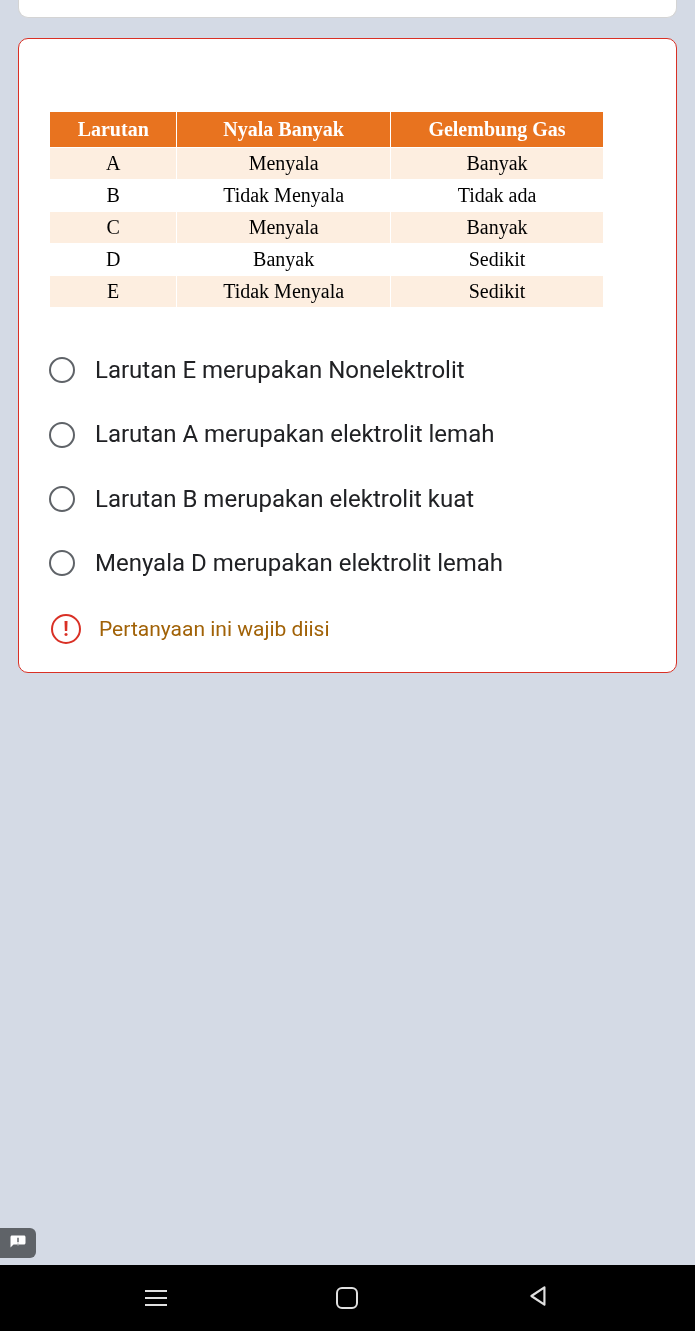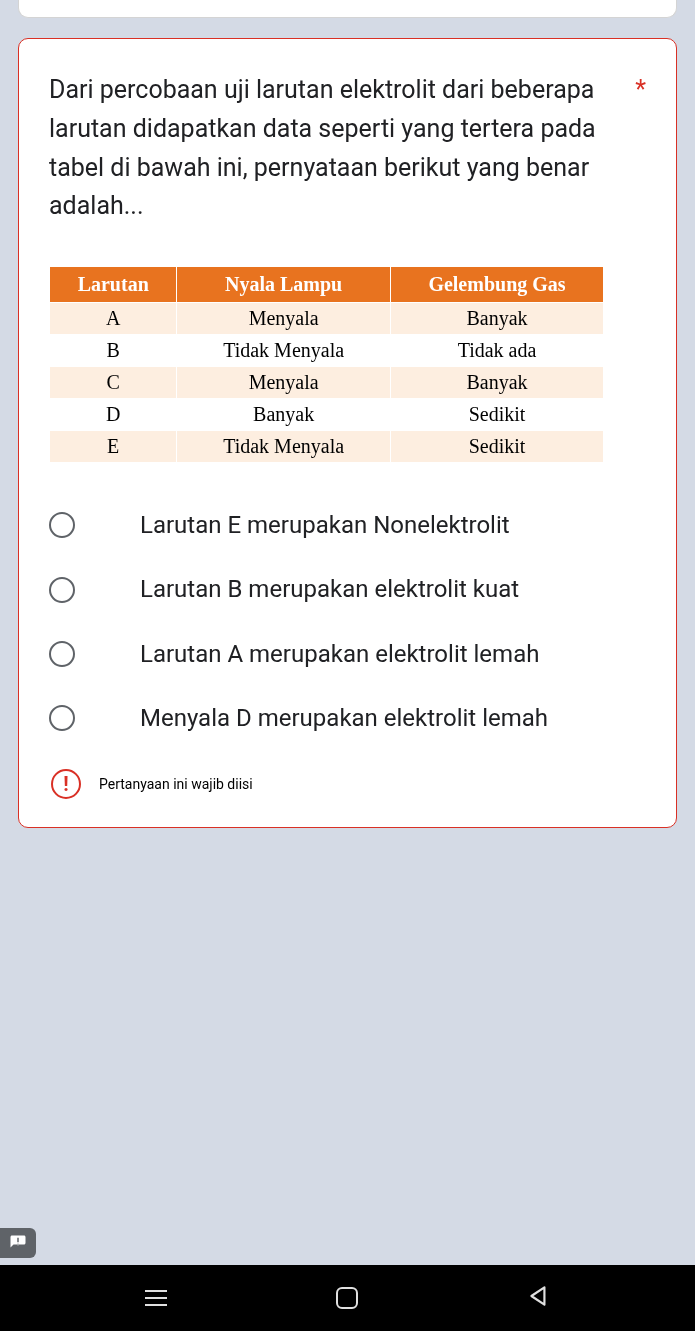--- a/index.html
+++ b/index.html
@@ -86,21 +86,20 @@
       width: 38.5%;
     }
     .options-wrap {
       margin-top: 30px;
     }
     .option-row {
       display: flex;
       align-items: center;
       padding: 16px 0;
       cursor: pointer;
-      gap: 45px;
     }
     .radio-circle {
       width: 26px;
       height: 26px;
       min-width: 26px;
       border: 2.5px solid #5f6368;
       border-radius: 50%;
       margin-right: 20px;
       margin-left: 0;
     }
@@ -122,22 +121,22 @@
       display: flex;
       align-items: center;
       justify-content: center;
       margin-right: 18px;
       margin-left: 2px;
       color: #d93025;
       font-weight: bold;
       font-size: 20px;
     }
     .error-text {
-      color: #000000;
-      font-size: 14px;
+      color: #a16207;
+      font-size: 21px;
     }
     .feedback-badge {
       position: absolute;
       left: 0;
       bottom: 73px;
       width: 36px;
       height: 30px;
       background: #5f6368;
       border-top-right-radius: 6px;
       border-bottom-right-radius: 6px;
@@ -189,30 +188,26 @@
       fill: none;
       stroke-width: 2;
     }
   </style>
 </head>
 <body>
 
 <div class="top-card-peek"></div>
 
 <div class="question-card">
-  <div class="question-text">
-    <span>Dari percobaan uji larutan elektrolit dari beberapa larutan didapatkan data seperti yang tertera pada tabel di bawah ini, pernyataan berikut yang benar adalah...</span>
-    <span class="required-asterisk">*</span>
-  </div>
 
   <table class="data-table">
     <thead>
       <tr>
         <th>Larutan</th>
-        <th>Nyala Lampu</th>
+        <th>Nyala Banyak</th>
         <th>Gelembung Gas</th>
       </tr>
     </thead>
     <tbody>
       <tr>
         <td>A</td>
         <td>Menyala</td>
         <td>Banyak</td>
       </tr>
       <tr>
@@ -238,25 +233,25 @@
     </tbody>
   </table>
 
   <div class="options-wrap">
     <div class="option-row">
       <div class="radio-circle"></div>
       <div class="option-label">Larutan E merupakan Nonelektrolit</div>
     </div>
     <div class="option-row">
       <div class="radio-circle"></div>
+      <div class="option-label">Larutan A merupakan elektrolit lemah</div>
+    </div>
+    <div class="option-row">
+      <div class="radio-circle"></div>
       <div class="option-label">Larutan B merupakan elektrolit kuat</div>
-    </div>
-    <div class="option-row">
-      <div class="radio-circle"></div>
-      <div class="option-label">Larutan A merupakan elektrolit lemah</div>
     </div>
     <div class="option-row">
       <div class="radio-circle"></div>
       <div class="option-label">Menyala D merupakan elektrolit lemah</div>
     </div>
   </div>
 
   <div class="error-row">
     <div class="error-icon">
       <span>!</span>

